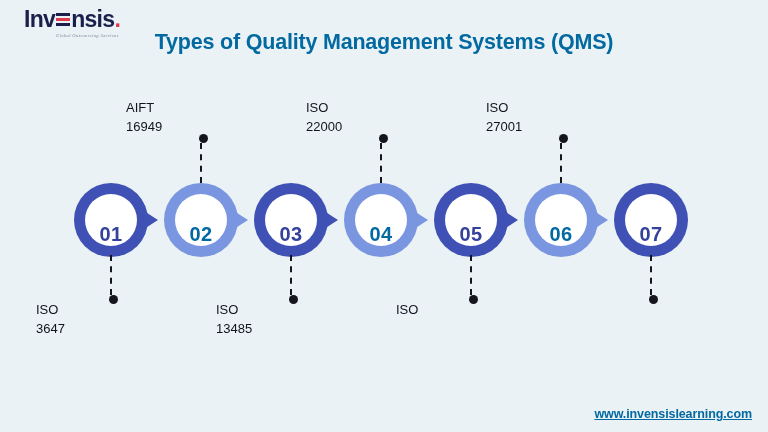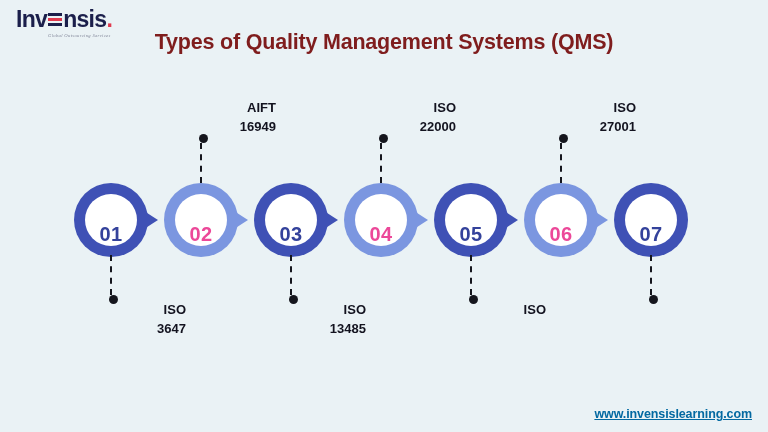--- a/index.html
+++ b/index.html
@@ -11,21 +11,21 @@
     height: 432px;
     background: #eaf2f5;
     font-family: "Liberation Sans", sans-serif;
     overflow: hidden;
     position: relative;
   }
 
   
   .logo {
     position: absolute;
-    left: 16px;
+    left: 24px;
     top: 8px;
     width: 120px;
     height: 34px;
   }
   .logo-word {
     font-family: "Liberation Sans", sans-serif;
     font-size: 23px;
     font-weight: bold;
     letter-spacing: -0.7px;
     color: #1b1f4b;
@@ -67,21 +67,21 @@
 
   
   .title {
     position: absolute;
     top: 30px;
     left: 0;
     width: 768px;
     text-align: center;
     font-size: 21.5px;
     font-weight: bold;
-    color: #7f1d1d;
+    color: #0369a1;
     letter-spacing: -0.2px;
   }
 
   
   .flow {
     position: absolute;
     left: 0;
     top: 0;
     width: 768px;
     height: 432px;
@@ -114,21 +114,21 @@
     justify-content: center;
   }
   .num {
     font-size: 20px;
     font-weight: bold;
     letter-spacing: 0.3px;
   }
   .dark .ring { background: #3f51b5; }
   .dark .num  { color: #34429b; }
   .light .ring { background: #7b96e0; }
-  .light .num  { color: #ec4899; }
+  .light .num  { color: #0369a1; }
 
   
   .arrow {
     position: absolute;
     top: 28px;
     left: 70px;
     width: 0;
     height: 0;
     border-top: 9px solid transparent;
     border-bottom: 9px solid transparent;
@@ -153,23 +153,23 @@
     background: #15161d;
     left: -3.5px;
   }
   .knob-up   { top: -9px; }
   .knob-down { bottom: -9px; }
 
   
   .label {
     position: absolute;
     width: 150px;
-    text-align: right;
+    text-align: left;
     font-size: 13px;
-    font-weight: bold;
+    font-weight: normal;
     color: #13131f;
     line-height: 19px;
   }
   .label-top    { top: 98px; }
   .label-bottom { top: 300px; }
 
   
   .footer-url {
     position: absolute;
     right: 16px;

